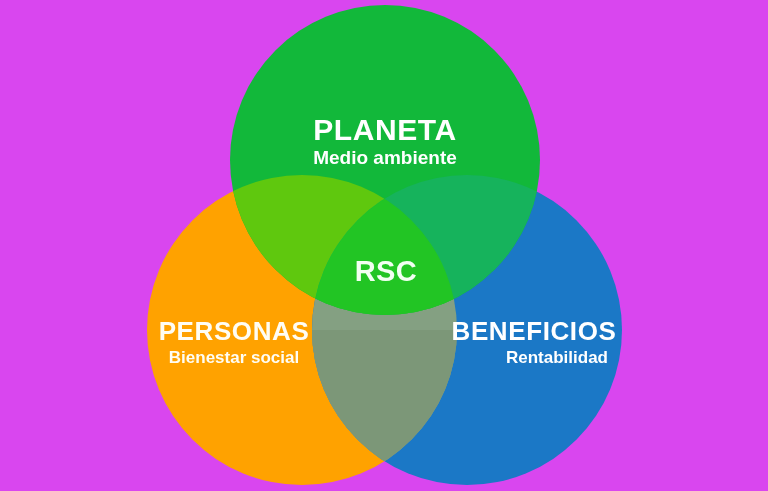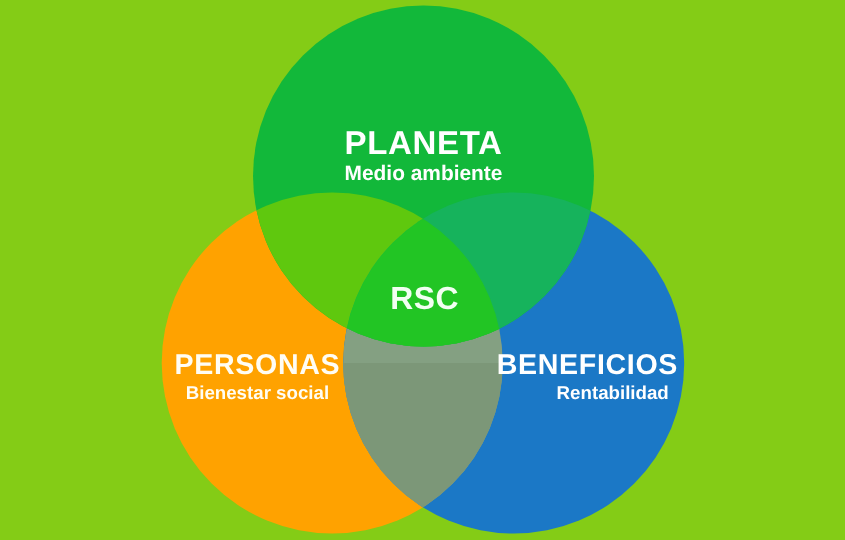--- a/index.html
+++ b/index.html
@@ -11,21 +11,21 @@
   body {
     width: 768px;
     height: 491px;
     overflow: hidden;
     font-family: "Liberation Sans", sans-serif;
   }
   #diagram-stage {
     position: relative;
     width: 768px;
     height: 491px;
-    background: #84cc16;
+    background: #d946ef;
   }
   #venn-svg {
     position: absolute;
     top: 0;
     left: 0;
     width: 768px;
     height: 491px;
     display: block;
   }
   .circle-title {

